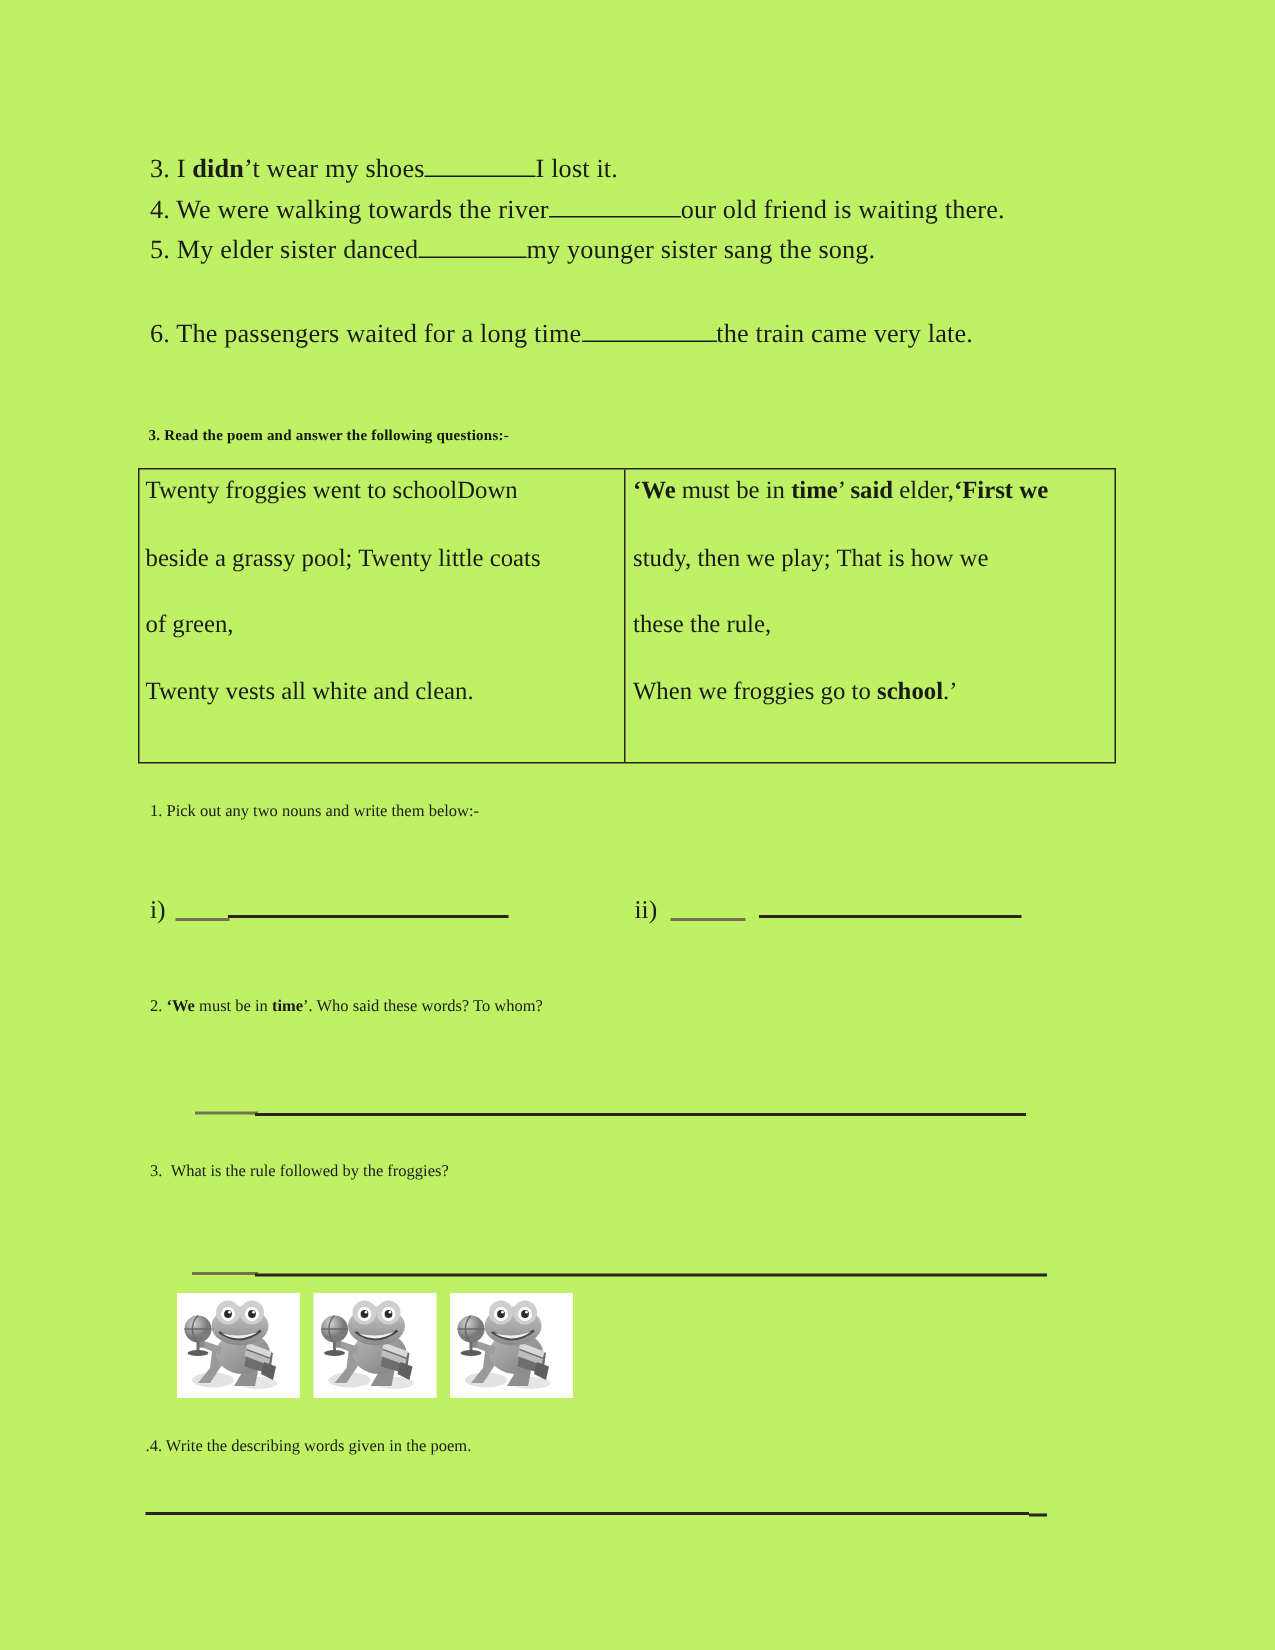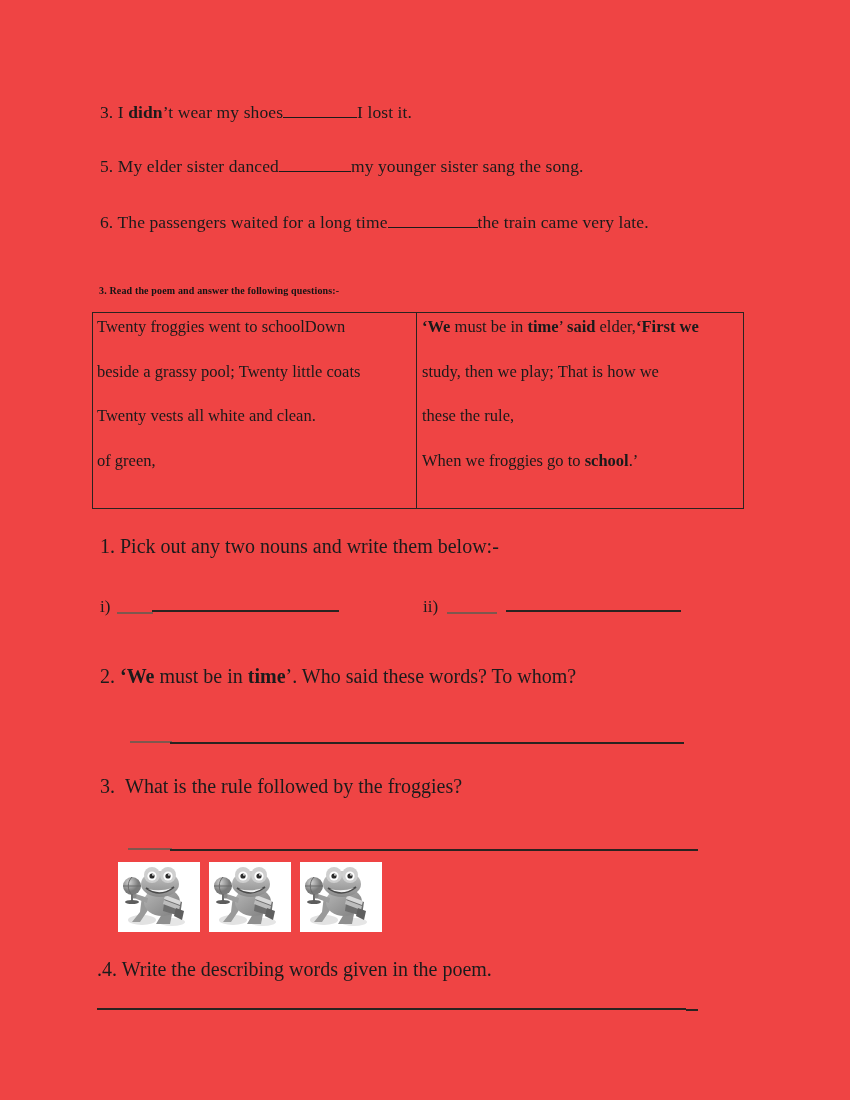--- a/index.html
+++ b/index.html
@@ -14,21 +14,21 @@
     font-family: "Liberation Serif", "DejaVu Serif", serif;
     color: #1a1a1a;
     position: relative;
     overflow: hidden;
   }
   .page {
     position: absolute;
     left: 0; top: 0;
     width: 850px;
     height: 1100px;
-    background: #ef4444;
+    background: #bef264;
   }
 
   
   .q-line {
     position: absolute;
     font-size: 17.5px;
     line-height: 1.2;
     white-space: nowrap;
     color: #1b1b1b;
     letter-spacing: .1px;
@@ -81,21 +81,21 @@
   }
   .poem-line {
     height: 44.5px;
     white-space: nowrap;
     display: block;
   }
 
   
   .subq {
     position: absolute;
-    font-size: 20px;
+    font-size: 11px;
     white-space: nowrap;
     color: #1b1b1b;
   }
 
   
   .rule {
     position: absolute;
     background: #2a2320;
   }
   .rule.thin {
@@ -130,39 +130,43 @@
 </head>
 <body>
 
 <div class="page">
 
   <div class="q-line" style="left:100px; top:101px;">
     <span>3.</span>
     <span>I </span><span class="bold">didn</span><span>’t wear my shoes</span><span class="blank" style="width:74px;"></span><span>I lost it.</span>
   </div>
 
+  <div class="q-line" style="left:100px; top:128px;">
+    <span>4.</span>
+    <span>We were walking towards the river</span><span class="blank" style="width:88px;"></span><span>our old friend is waiting there.</span>
+  </div>
 
   <div class="q-line" style="left:100px; top:155px;">
     <span>5.</span>
     <span>My elder sister danced</span><span class="blank" style="width:72px;"></span><span>my younger sister sang the song.</span>
   </div>
 
   <div class="q-line" style="left:100px; top:211px;">
     <span>6.</span>
     <span>The passengers waited for a long time</span><span class="blank" style="width:90px;"></span><span>the train came very late.</span>
   </div>
 
   <div class="section-heading" style="left:99px; top:285px;">3. Read the poem and answer the following questions:-</div>
 
   <div class="poem-table">
     <div class="poem-cell left">
       <span class="poem-line">Twenty froggies went to schoolDown</span>
       <span class="poem-line">beside a grassy pool; Twenty little coats</span>
+      <span class="poem-line">of green,</span>
       <span class="poem-line">Twenty vests all white and clean.</span>
-      <span class="poem-line">of green,</span>
     </div>
     <div class="poem-cell right">
       <span class="poem-line"><span class="bold">‘We</span><span> must be in </span><span class="bold">time</span><span>’ </span><span class="bold">said</span><span> elder,</span><span class="bold">‘First we</span></span>
       <span class="poem-line"><span>study, then we play; That is how we</span></span>
       <span class="poem-line"><span>these the rule,</span></span>
       <span class="poem-line"><span>When we froggies go to </span><span class="bold">school</span><span>.’</span></span>
     </div>
   </div>
 
   <div class="subq" style="left:100px; top:535px;">

